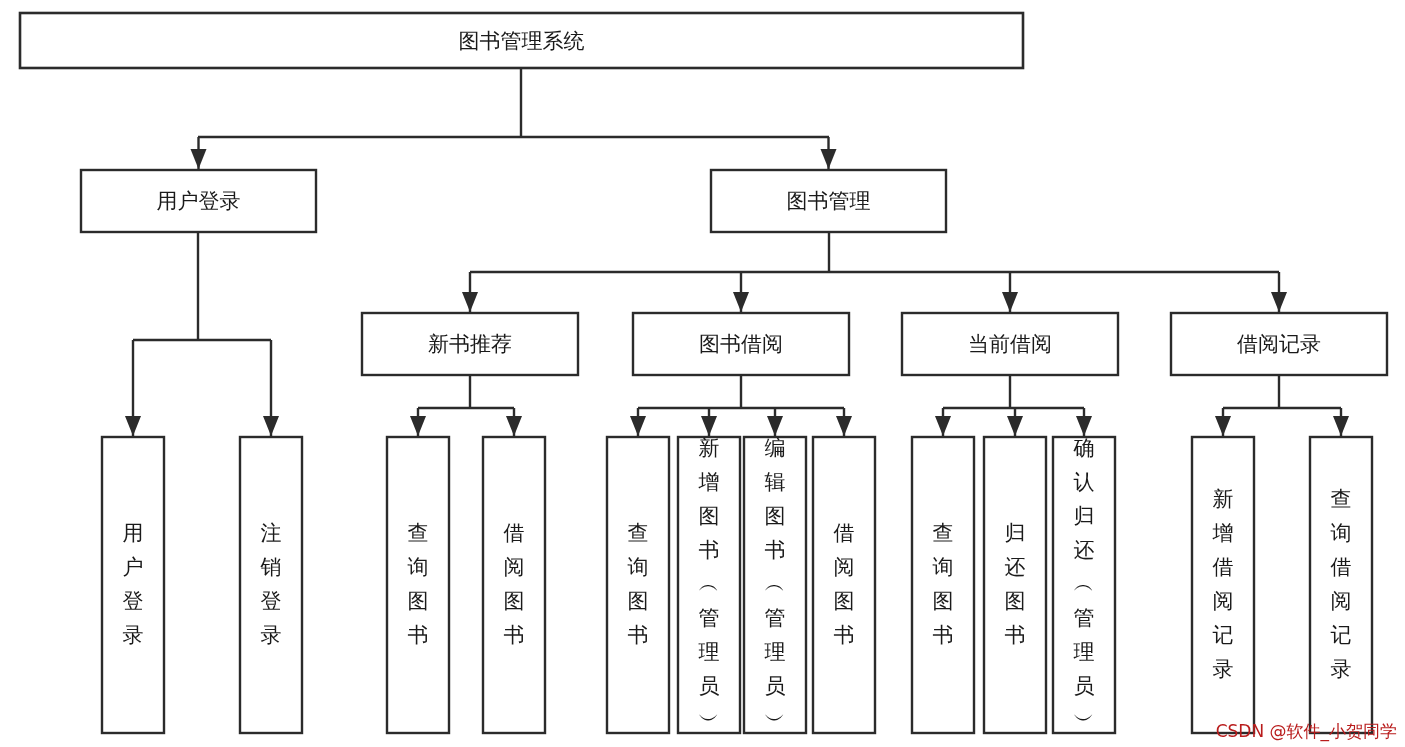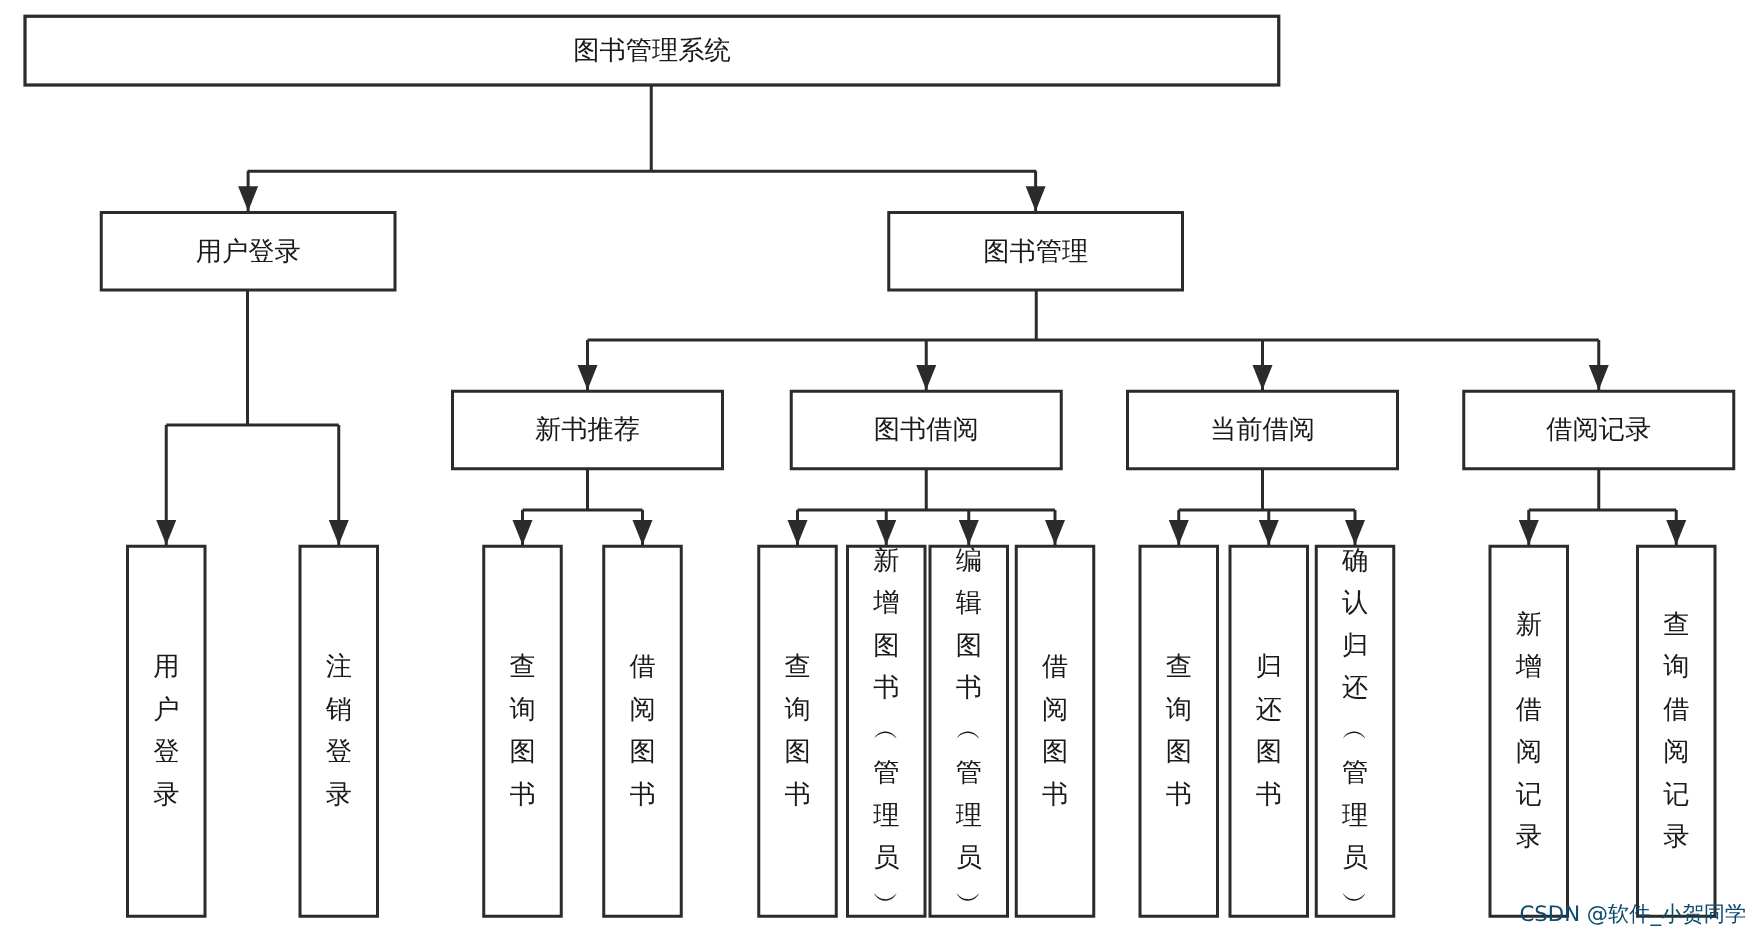--- a/index.html
+++ b/index.html
@@ -52,21 +52,21 @@
     text-anchor: middle;
     dominant-baseline: middle;
   }
   .node-label.vertical {
     font-size: 21px;
   }
   .watermark-text {
     position: absolute;
     right: 8px;
     bottom: 4px;
-    color: #0c4a6e;
+    color: #b91c1c;
     font-size: 17px;
     font-family: "DejaVu Sans", "Liberation Sans", sans-serif;
     white-space: nowrap;
     user-select: none;
   }
 </style>
 </head>
 <body>
 
 <div id="diagram-root">

